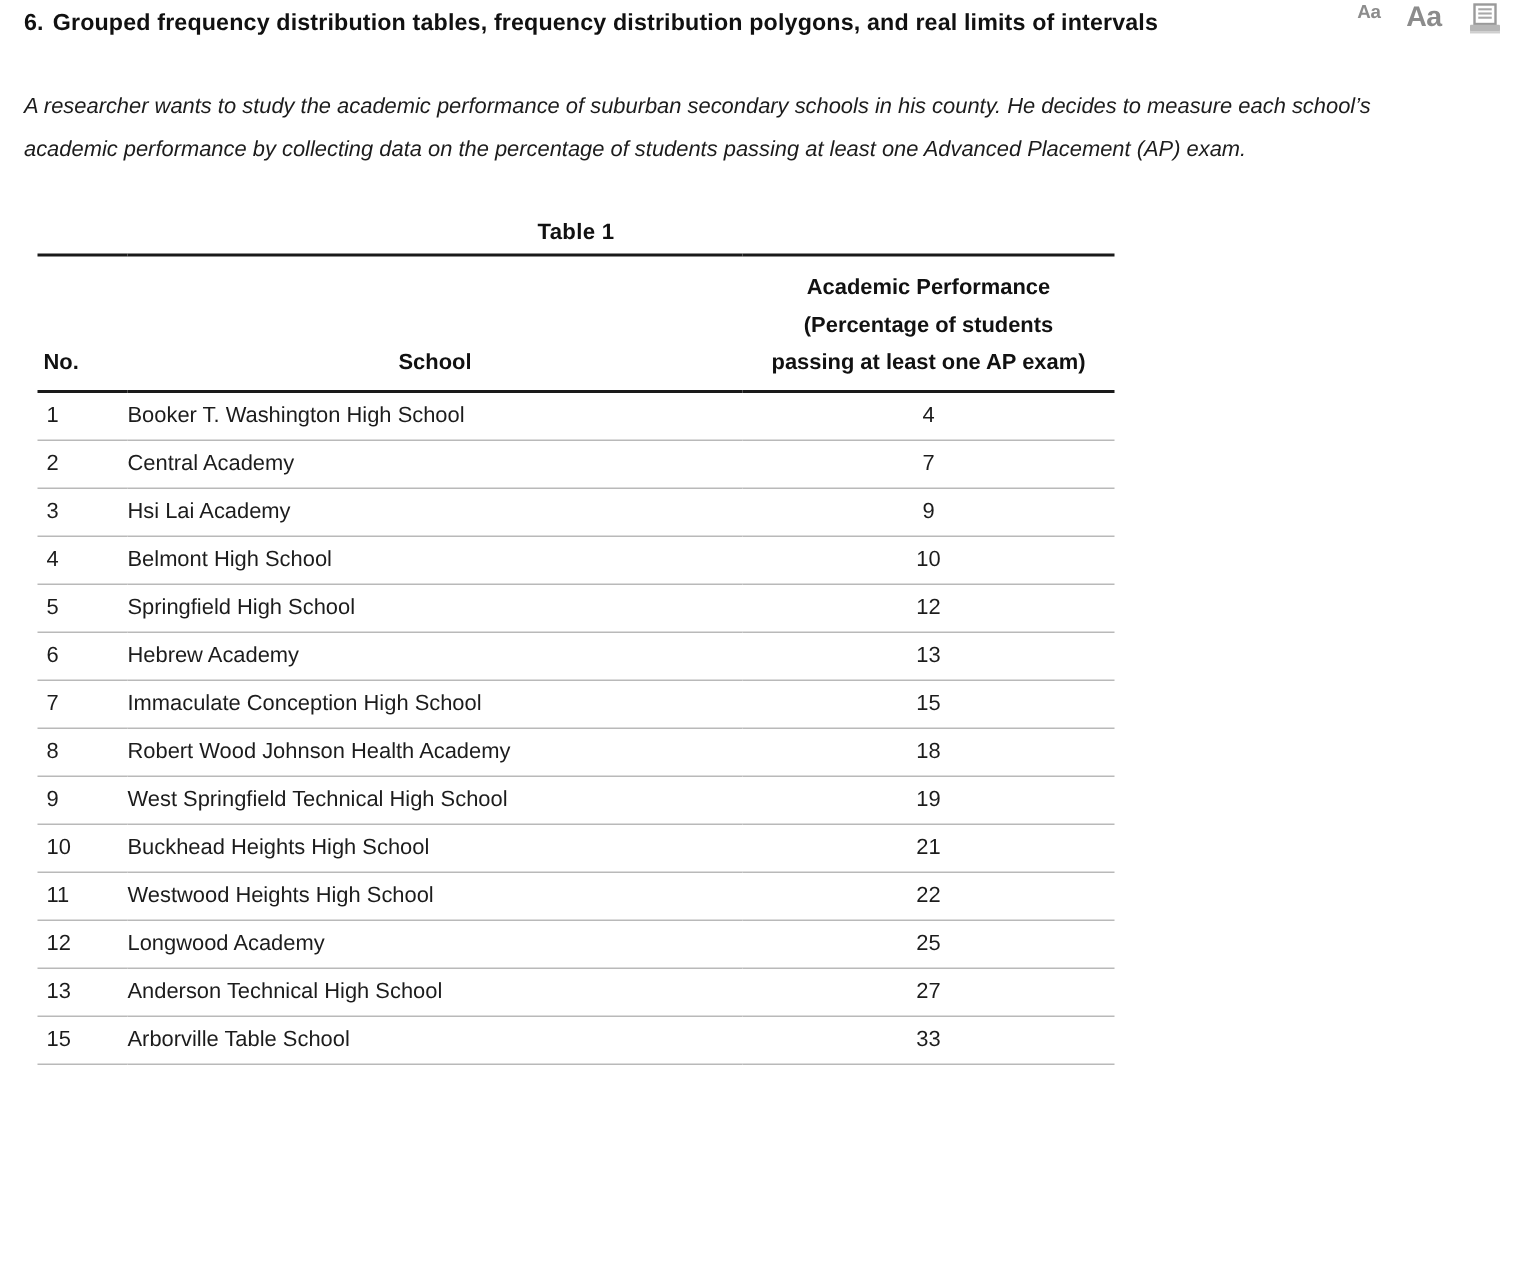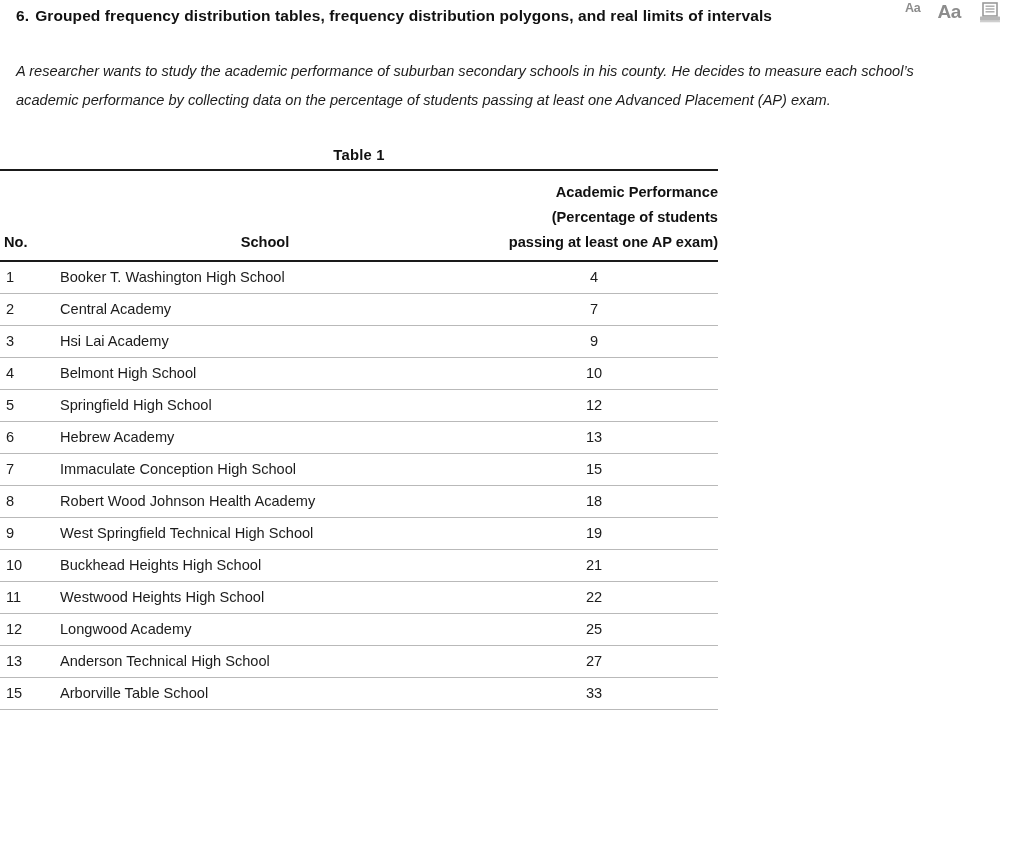--- a/index.html
+++ b/index.html
@@ -84,20 +84,21 @@
     color: #1c1c1c;
     max-width: 1000px;
     font-style: italic;
   }
   .para-1 { margin-top: 28px; }
   .para-2 { margin-top: 28px; }
 
   
   .table-wrap {
     margin-top: 32px;
+    margin-left: 25px;
   }
   table.data-table {
     border-collapse: collapse;
     width: 718px;
     table-layout: fixed;
   }
   table.data-table caption {
     caption-side: top;
     font-size: 14.8px;
     font-weight: bold;
@@ -119,21 +120,21 @@
     line-height: 25px;
   }
   thead tr.head-row th {
     border-top: 2.2px solid #1a1a1a;
     border-bottom: 2.2px solid #1a1a1a;
     padding-top: 9px;
     padding-bottom: 5px;
   }
   th.th-no     { text-align: left;   padding-left: 4px; }
   th.th-school { text-align: center; }
-  th.th-perf   { text-align: right; line-height: 25px; }
+  th.th-perf   { text-align: center; line-height: 25px; }
 
   tbody td {
     font-size: 14.6px;
     color: #1c1c1c;
     border-bottom: 1.3px solid #b9b9b9;
     padding: 4px 0 5px 0;
     height: 31px;
     line-height: 22px;
   }
   td.td-no     { text-align: left; padding-left: 6px; }

